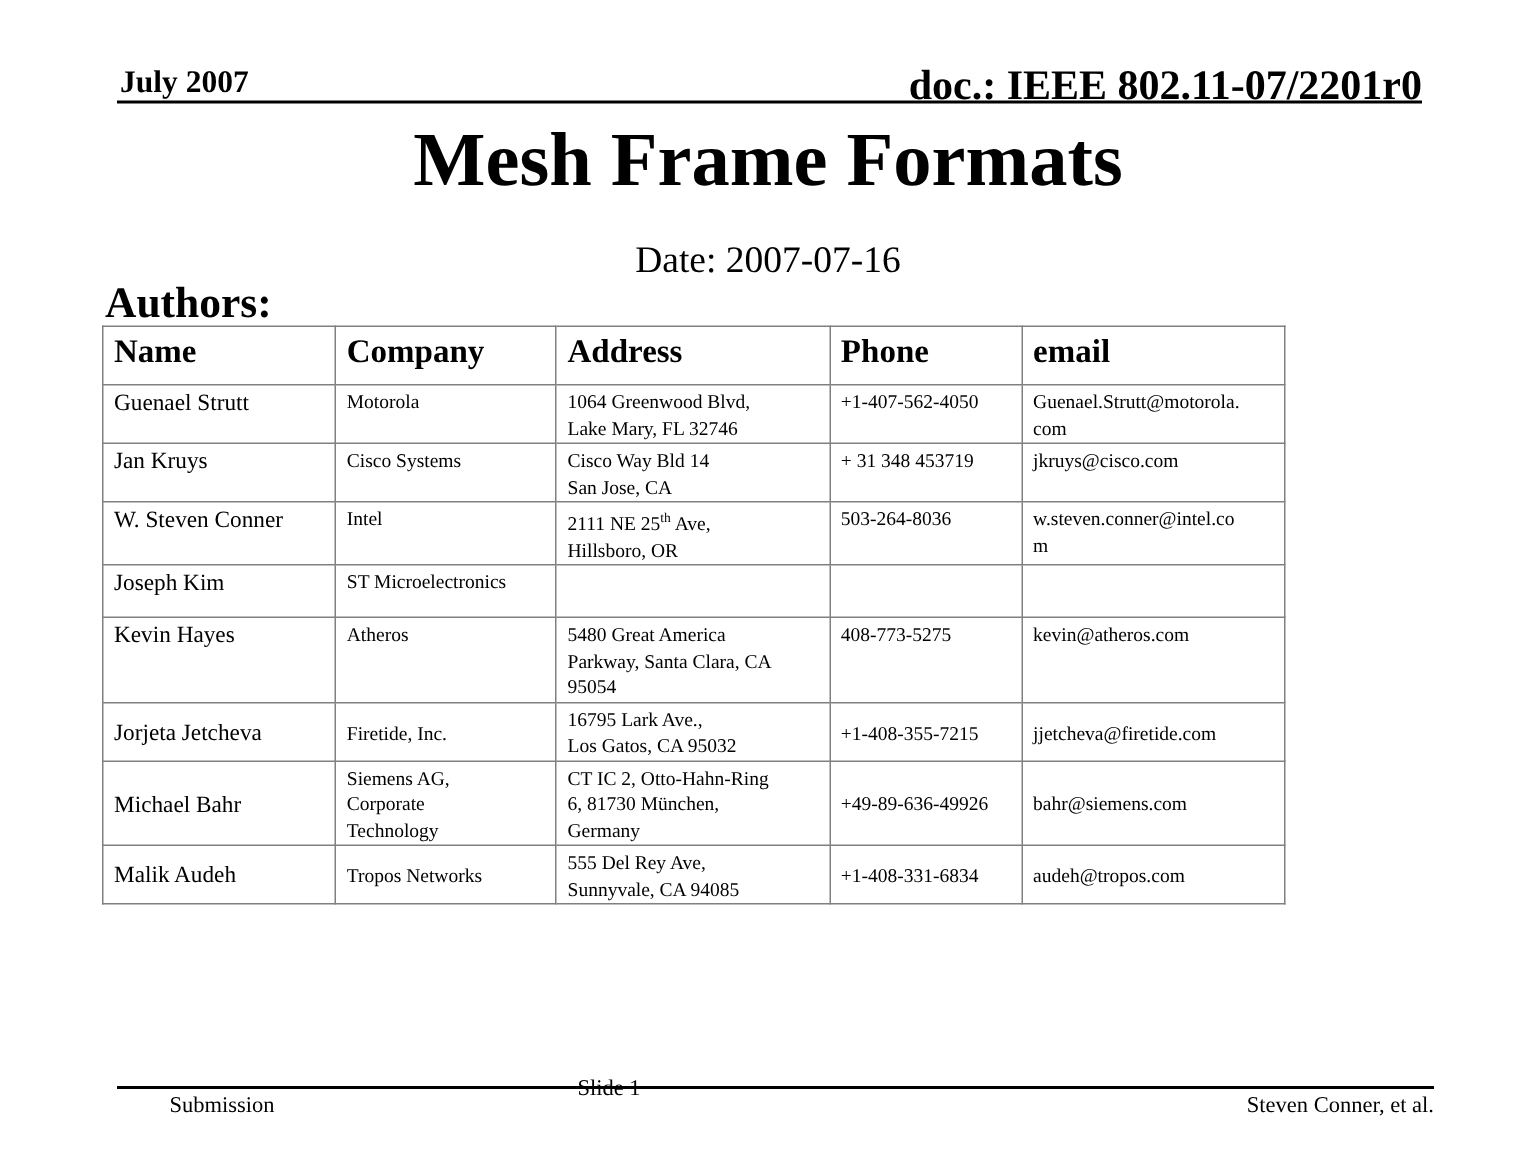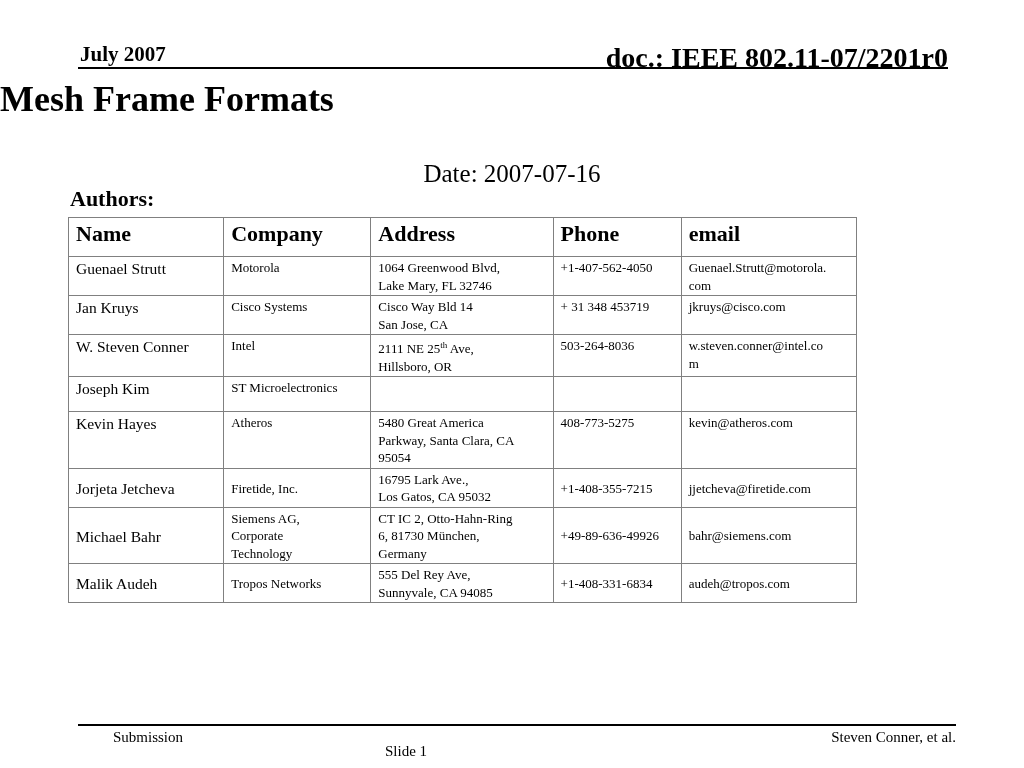--- a/index.html
+++ b/index.html
@@ -1,35 +1,35 @@
 <!DOCTYPE html>
 <html><head>
 <meta charset="utf-8">
 <style>
   html, body { margin:0; padding:0; }
   body { width:1024px; height:768px; background:#ffffff; position:relative; overflow:hidden;
          font-family:"Liberation Serif", "DejaVu Serif", serif; color:#000; }
   .hdr-left { position:absolute; left:80px; top:42px; font-size:21px; font-weight:bold; }
   .hdr-right { position:absolute; right:76px; top:42px; font-size:28px; font-weight:bold; }
   .hdr-rule { position:absolute; left:78px; width:870px; top:67px; height:2px; background:#000; }
-  .title { position:absolute; left:0; width:1024px; top:78px; font-size:36px; font-weight:bold; }
+  .title { position:absolute; left:0; width:1024px; top:78px; text-align:center; font-size:51px; font-weight:bold; }
   .date { position:absolute; left:0; width:1024px; top:160px; text-align:center; font-size:25px; }
   .date b { font-weight:normal; }
-  .authors { position:absolute; left:70px; top:186px; font-size:22px; font-weight:bold;text-align:center; }
+  .authors { position:absolute; left:70px; top:186px; font-size:29px; font-weight:bold;text-align:center; }
   table { position:absolute; left:68px; top:217px; border-collapse:collapse; width:789px; }
   td, th { border:1px solid #808080; vertical-align:top; text-align:left; padding:1px 7px 1px 7px; }
   th { font-size:22px; font-weight:bold; height:34px; padding-top:3px; }
   td.name { font-size:15.5px; padding-top:3px; }
   td.small { font-size:13px; line-height:17.5px; padding-top:2px;margin-left:32px; }
   td.mid { vertical-align:middle; }
   .col1 { width:140px; } .col2 { width:132px; } .col3 { width:167px; } .col4 { width:113px; } .col5 { width:160px; }
   sup { font-size:9px; }
   .ftr-rule { position:absolute; left:78px; width:878px; top:724px; height:2px; background:#000; }
   .ftr-left { position:absolute; left:78px; top:729px; font-size:15px;margin-left:35px; }
-  .ftr-center { position:absolute; left:0; width:812px; top:743px; text-align:center; font-size:15px; }
+  .ftr-center { position:absolute; left:0; width:812px; top:718px; text-align:center; font-size:15px; }
   .ftr-right { position:absolute; right:68px; top:729px; font-size:15px; }
 </style>
 </head>
 <body>
 
 <div class="hdr-left">July 2007</div>
 <div class="hdr-right">doc.: IEEE 802.11-07/2201r0</div>
 <div class="hdr-rule"></div>
 
 <div class="title">Mesh Frame Formats</div>

